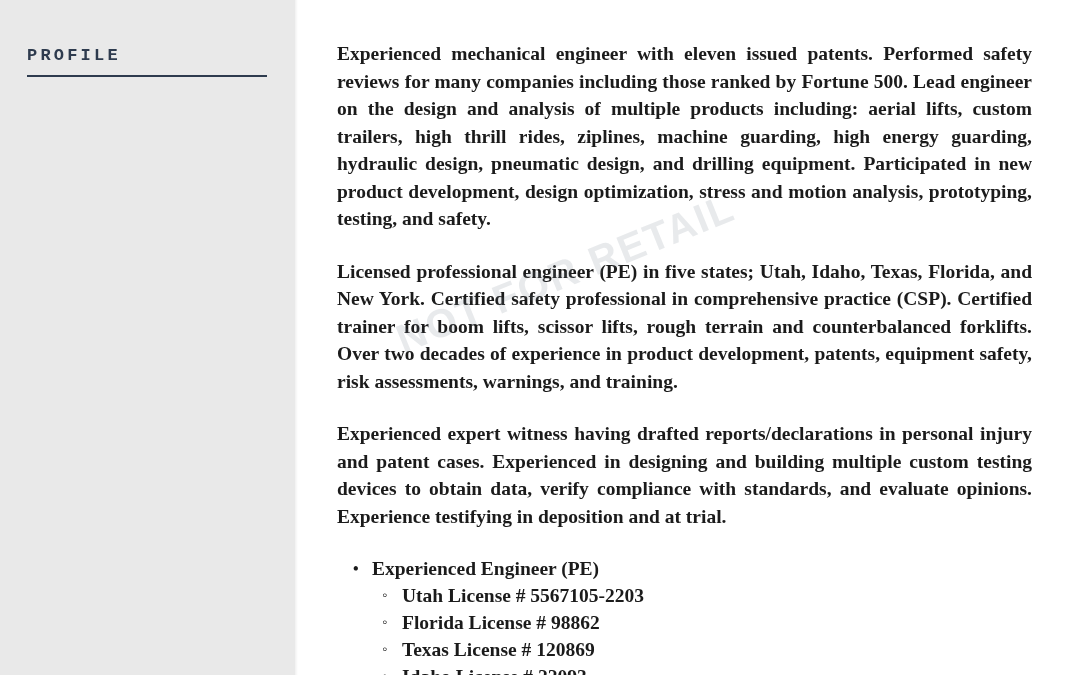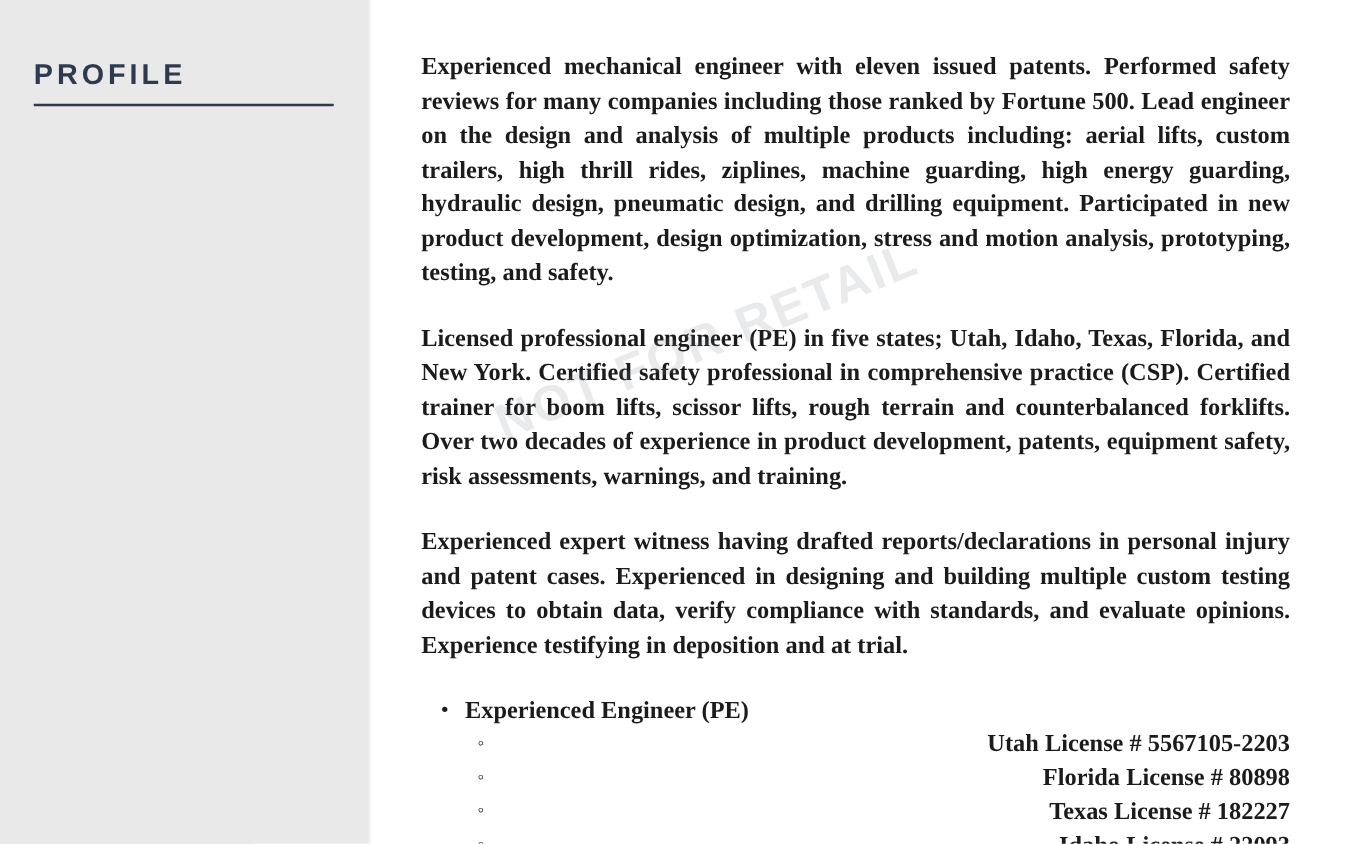--- a/index.html
+++ b/index.html
@@ -32,23 +32,23 @@
     height: 675px;
   }
 
   .section-head {
     position: absolute;
     left: 27px;
     width: 240px;
   }
 
   .section-head .title {
-    font-family: Liberation Sans, sans-serif;
+    font-family: Liberation Mono, monospace;
     font-weight: bold;
-    font-size: 23px;
+    font-size: 17px;
     letter-spacing: 3.2px;
     color: #2e3b4e;
     white-space: nowrap;
   }
 
   .section-head .rule {
     margin-top: 10px;
     border-bottom: 2px solid #2e3b4e;
     width: 240px;
   }
@@ -101,21 +101,20 @@
     margin: 0;
     padding: 0;
   }
 
   .bullet-l2 {
     position: relative;
     padding-left: 30px;
     font-size: 19.5px;
     line-height: 27px;
     color: #1b1b1b;
-    text-align: right;
   }
   .bullet-l2 > .bullet-text::before {
     content: "\25E6";
     position: absolute;
     left: 10px;
     font-size: 15px;
     line-height: 27px;
   }
 
   .bullet-text { display: block; }
@@ -166,24 +165,24 @@
     <p class="para">Experienced expert witness having drafted reports/declarations in personal injury and   patent cases. Experienced in designing and building multiple custom testing devices to obtain data, verify compliance with standards, and evaluate opinions. Experience testifying in deposition and at trial.</p>
 
     <ul class="bullet-list">
       <li class="bullet-l1">
         <span class="bullet-text">Experienced Engineer (PE)</span>
         <ul class="sub-list">
           <li class="bullet-l2">
             <span class="bullet-text">Utah License # 5567105-2203</span>
           </li>
           <li class="bullet-l2">
-            <span class="bullet-text">Florida License # 80898</span>
+            <span class="bullet-text">Florida License # 98862</span>
           </li>
           <li class="bullet-l2">
-            <span class="bullet-text">Texas License # 182227</span>
+            <span class="bullet-text">Texas License # 120869</span>
           </li>
           <li class="bullet-l2">
             <span class="bullet-text"> Idaho License # 22093</span>
           </li>
         </ul>
       </li>
     </ul>
   </main>
 
   <div class="watermark">NOT FOR RETAIL</div>

